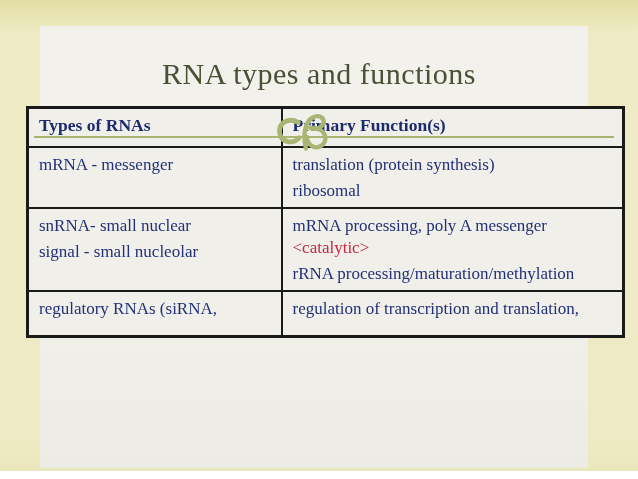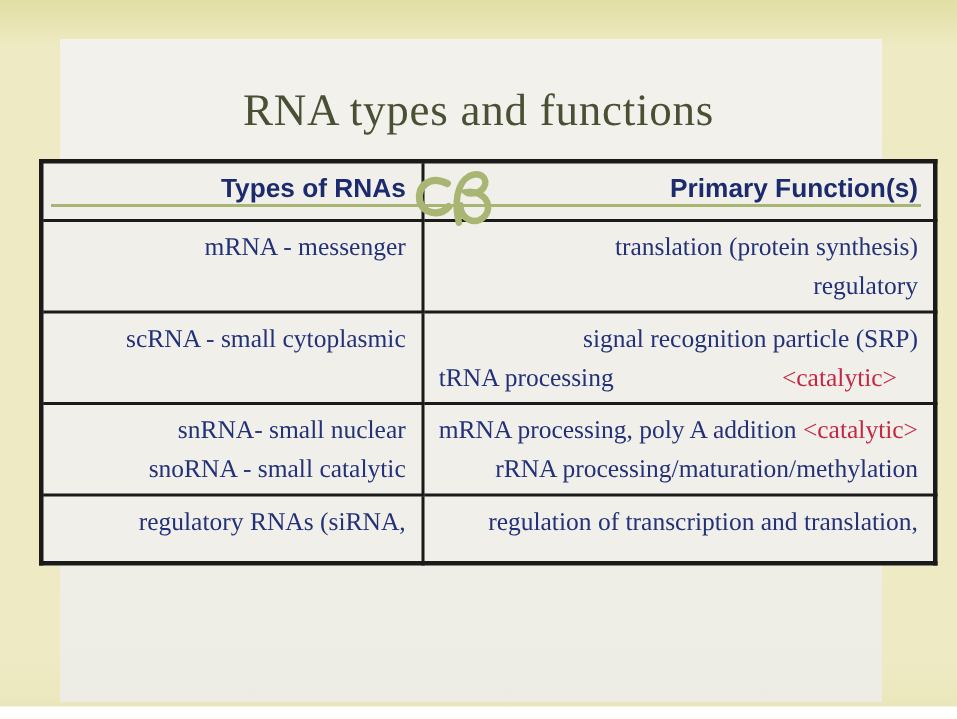--- a/index.html
+++ b/index.html
@@ -42,29 +42,29 @@
     border:3px solid var(--table-border);
   }
   col.c1{width:254px;}
   col.c2{width:342px;}
   th,td{
     border:2px solid var(--table-border);
     vertical-align:top;
     padding:6px 10px 5px 10px;
   }
   th{
-    height:37px;text-align:right;vertical-align:middle;
+    height:37px;text-align:left;vertical-align:middle;
     font-size:17.5px;font-weight:bold;color:var(--header-text);
-    font-family:Liberation Sans, sans-serif;
+    font-family:Liberation Serif, serif;
     padding-bottom:10px;
   }
   td{
     font-size:17px;line-height:22px;color:var(--body-text);
   }
-  td p{margin:0 0 4px 0;text-align:right;}
+  td p{margin:0 0 4px 0;}
   td p:last-child{margin-bottom:0;}
   td p.tight{margin-bottom:0;}
   .cat-tag{color:var(--catalytic-red);white-space:nowrap;}
   p.spread{display:flex;justify-content:space-between;padding-right:14px;}
   .header-rule{
     position:absolute;left:8px;right:8px;top:30px;height:2px;
     background:var(--accent-olive);pointer-events:none;
   }
   .ornament{
     position:absolute;left:249px;top:3px;width:58px;height:46px;
@@ -91,42 +91,30 @@
           <th>Primary Function(s)</th>
         </tr>
       </thead>
       <tbody>
           <tr style="height: 50px;">
             <td>
               <p>mRNA - messenger</p>
             </td>
             <td>
               <p><span>translation (protein synthesis)</span></p>
-              <p><span>regulatory</span></p>
-            </td>
-          </tr>
-          <tr style="height: 53px;">
-            <td>
-              <p>scRNA - small cytoplasmic</p>
-            </td>
-            <td>
-              <p><span>signal recognition particle (SRP)</span></p>
-              <p class="spread">
-                <span>tRNA processing</span>
-                <span class="cat-tag">&lt;catalytic&gt;</span>
-              </p>
+              <p><span>ribosomal</span></p>
             </td>
           </tr>
           <tr style="height: 56px;">
             <td>
               <p>snRNA- small nuclear</p>
-              <p>snoRNA - small catalytic</p>
+              <p>signal - small nucleolar</p>
             </td>
             <td>
-              <p><span>mRNA processing, poly A addition </span><span class="cat-tag">&lt;catalytic&gt;</span></p>
+              <p><span>mRNA processing, poly A messenger </span><span class="cat-tag">&lt;catalytic&gt;</span></p>
               <p><span>rRNA processing/maturation/methylation</span></p>
             </td>
           </tr>
           <tr style="height: 45px;">
             <td>
               <p class="tight">regulatory RNAs (siRNA,</p>
             </td>
             <td>
               <p><span>regulation of transcription and translation,</span></p>
             </td>

